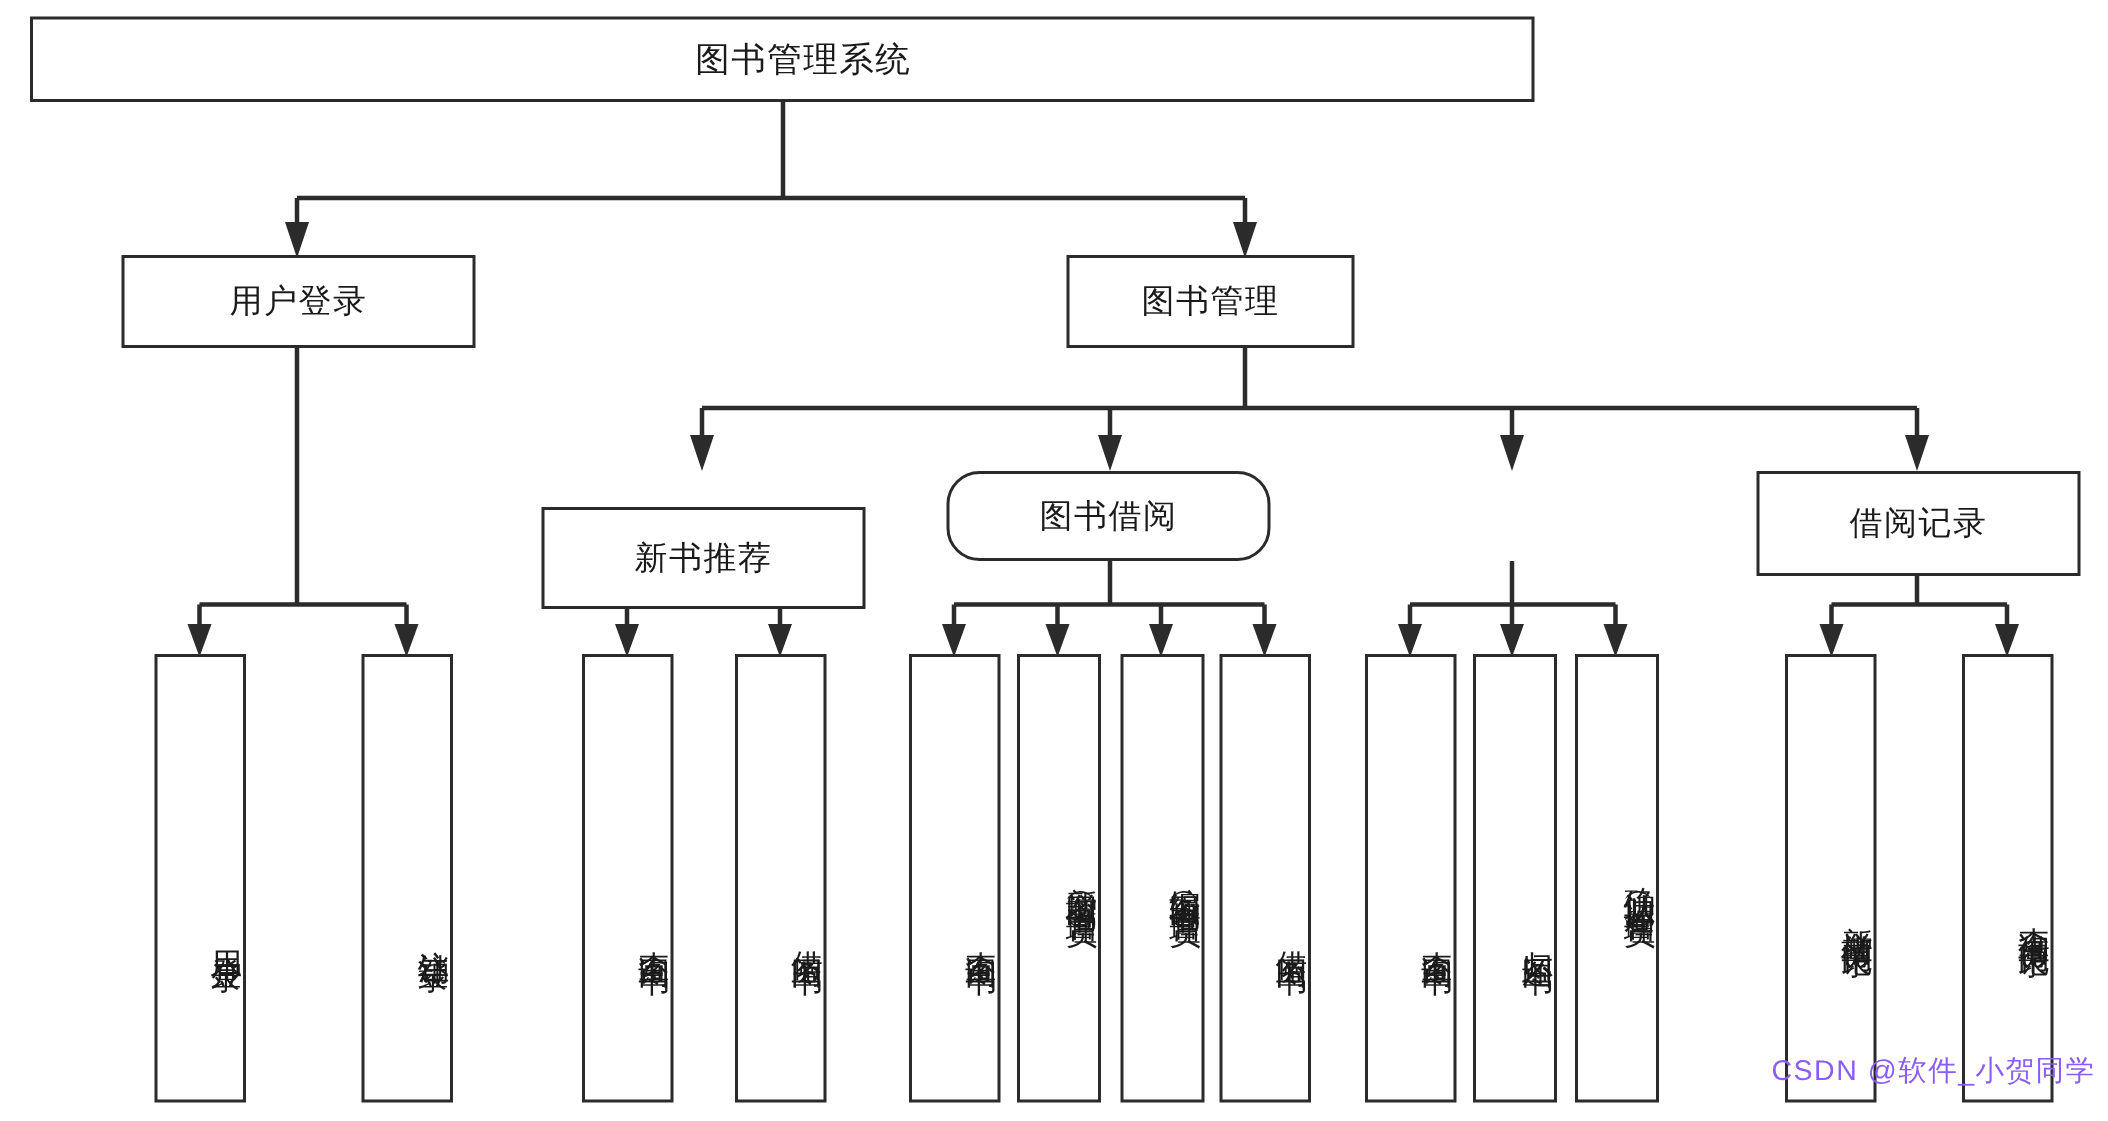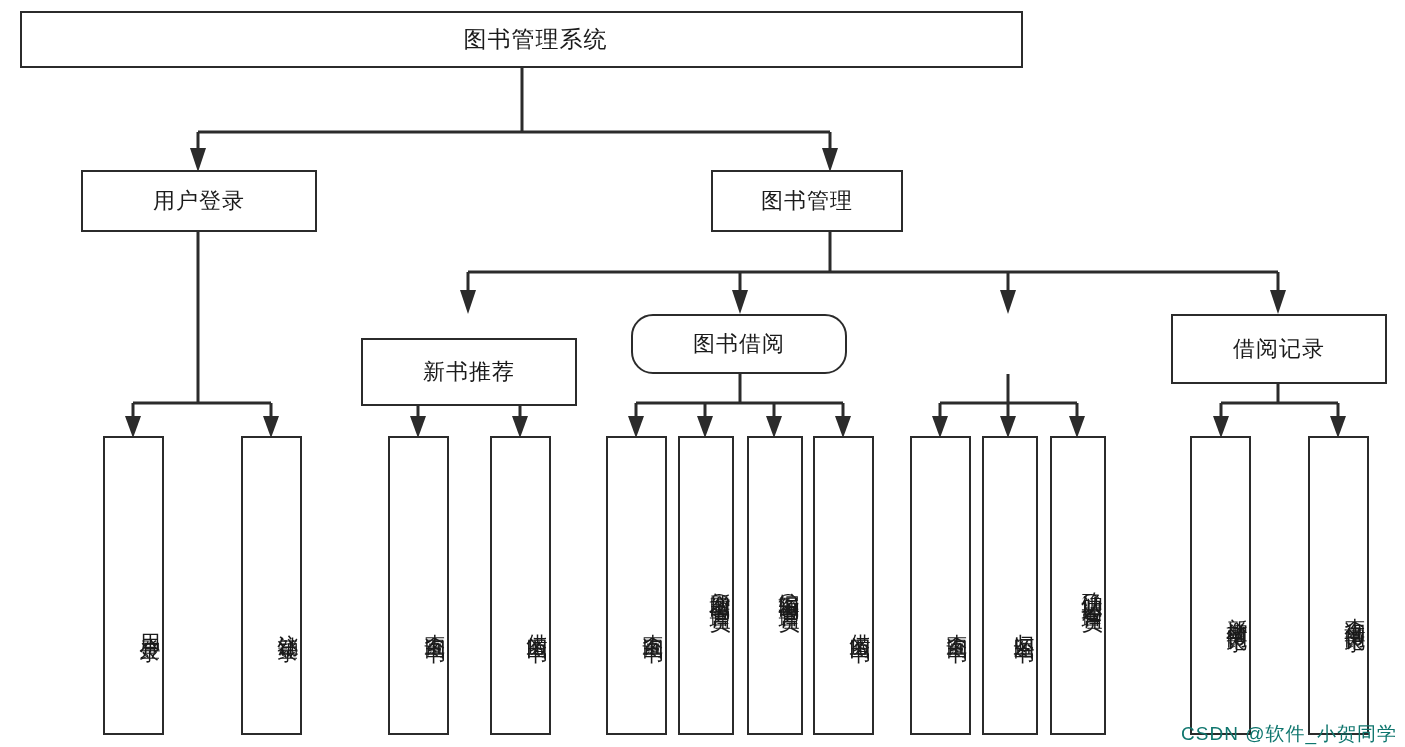--- a/index.html
+++ b/index.html
@@ -53,23 +53,23 @@
     position: absolute;
     left: 0;
     top: 0;
     width: 1405px;
     height: 747px;
     pointer-events: none;
   }
   .wm {
     position: absolute;
     right: 8px;
-    bottom: 0;
+    bottom: 20px;
     font-size: 19px;
-    color: #0f766e;
+    color: #8b5cf6;
     letter-spacing: 1px;
     white-space: nowrap;
     font-family: "Liberation Sans", "DejaVu Sans", sans-serif;
   }
 </style>
 </head>
 <body>
 
 <div id="canvas">
 

